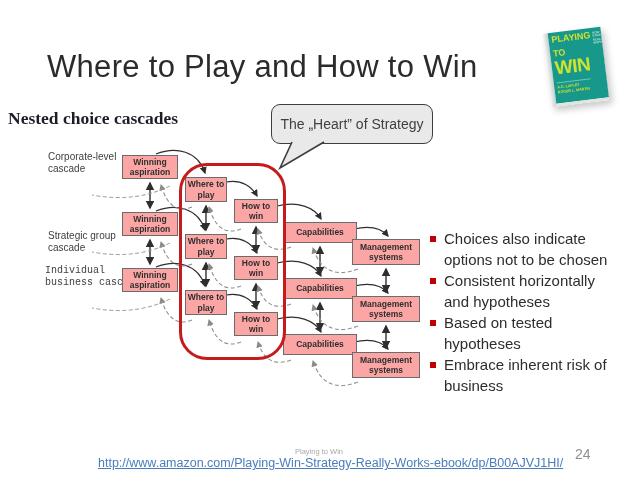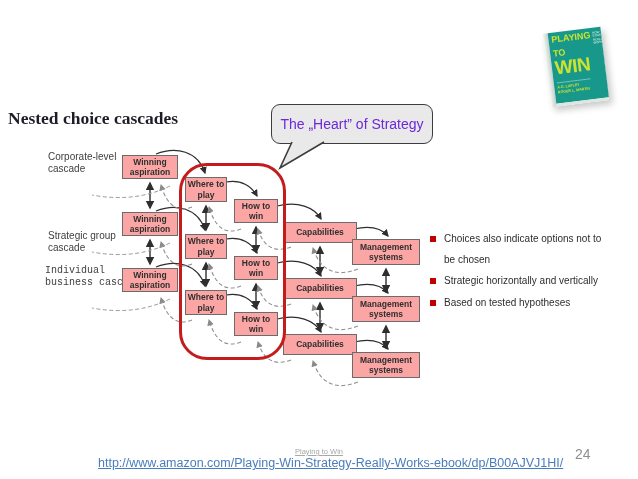--- a/index.html
+++ b/index.html
@@ -23,50 +23,51 @@
   .bt3{font-size:19px;font-weight:bold;line-height:.95;letter-spacing:-.5px;}
   .bauth{margin-top:5px;font-size:3.6px;line-height:1.4;font-weight:bold;border-top:1px solid #6fc3b8;padding-top:2px;width:70%;}
 
   .heading{position:absolute;left:8px;top:108px;font-family:"Liberation Serif",serif;
            font-weight:bold;font-size:17.5px;color:#1d1d28;}
 
   
   .callout{position:absolute;left:271px;top:104px;width:160px;height:38px;
            background:#e9e9e9;border:1.6px solid #3d3d3d;border-radius:9px;
            display:flex;align-items:center;justify-content:center;
-           font-size:14px;color:#6d28d9;z-index:6;}
+           font-size:14px;color:#404040;z-index:6;}
   .callout-tail{position:absolute;left:276px;top:141px;z-index:7;}
 
   
   .arrows{position:absolute;left:0;top:0;z-index:1;}
   .dbox{position:absolute;background:#fca5a5;border:1px solid #6b6b6b;
         display:flex;align-items:center;justify-content:center;text-align:center;
         font-weight:bold;font-size:8.5px;line-height:1.18;color:#2f2f2f;
         padding:1px;box-sizing:border-box;z-index:2;}
   .rowlabel{position:absolute;font-size:10px;line-height:1.2;color:#404040;z-index:2;}
   .redrect{position:absolute;left:179px;top:163px;width:101px;height:191px;
            border:3px solid #c41c1c;border-radius:28px;z-index:4;pointer-events:none;}
 
   
   .bullets{position:absolute;left:430px;top:229px;width:180px;z-index:2;}
   .bullet{display:flex;gap:8px;margin-bottom:1px;}
   .sq{width:6px;height:6px;background:#c00000;margin-top:7px;flex:none;}
-  .btext{font-size:10px;line-height:20.5px;color:#2d2d2d;}
+  .btext{font-size:15px;line-height:20.5px;color:#2d2d2d;}
 
   .linkline{position:absolute;left:98px;top:424px;font-size:12.5px;color:#4a7dbd;
             text-decoration:underline;z-index:2;white-space:nowrap;margin-top:32px;}
   .footer{position:absolute;left:0;right:0;top:447px;text-align:center;
-          font-size:7.5px;color:#a8a8a8;text-decoration:underline;}
+          font-size:7.5px;color:#a8a8a8;}
   .pagenum{position:absolute;left:575px;top:446px;font-size:14px;color:#8f8f8f;}
 </style>
 </head>
 <body>
 
 <div class="slide">
 
+  <div class="title">Where to Play and How to Win</div>
 
   <div class="book">
     <div class="spine"></div>
     <div class="cover">
       <div class="bt1">
         <span>PLAYING</span>
         <span class="bsub">HOW STRATEGY REALLY WORKS</span>
       </div>
       <div class="bt2">TO</div>
       <div class="bt3">WIN</div>
@@ -180,25 +181,29 @@
 
   <div class="redrect"></div>
 
   <div class="bullets">
     <div class="bullet">
       <span class="sq"></span>
       <span class="btext">Choices also indicate options not to be chosen</span>
     </div>
     <div class="bullet">
       <span class="sq"></span>
-      <span class="btext">Strategic horizontally and vertically</span>
+      <span class="btext">Consistent horizontally and hypotheses</span>
     </div>
     <div class="bullet">
       <span class="sq"></span>
       <span class="btext">Based on tested hypotheses</span>
+    </div>
+    <div class="bullet">
+      <span class="sq"></span>
+      <span class="btext">Embrace inherent risk of business</span>
     </div>
   </div>
 
   <a class="linkline" href="#">http://www.amazon.com/Playing-Win-Strategy-Really-Works-ebook/dp/B00AJVJ1HI/</a>
 
   <div class="footer">Playing to Win</div>
   <div class="pagenum">24</div>
 
 </div>
 

